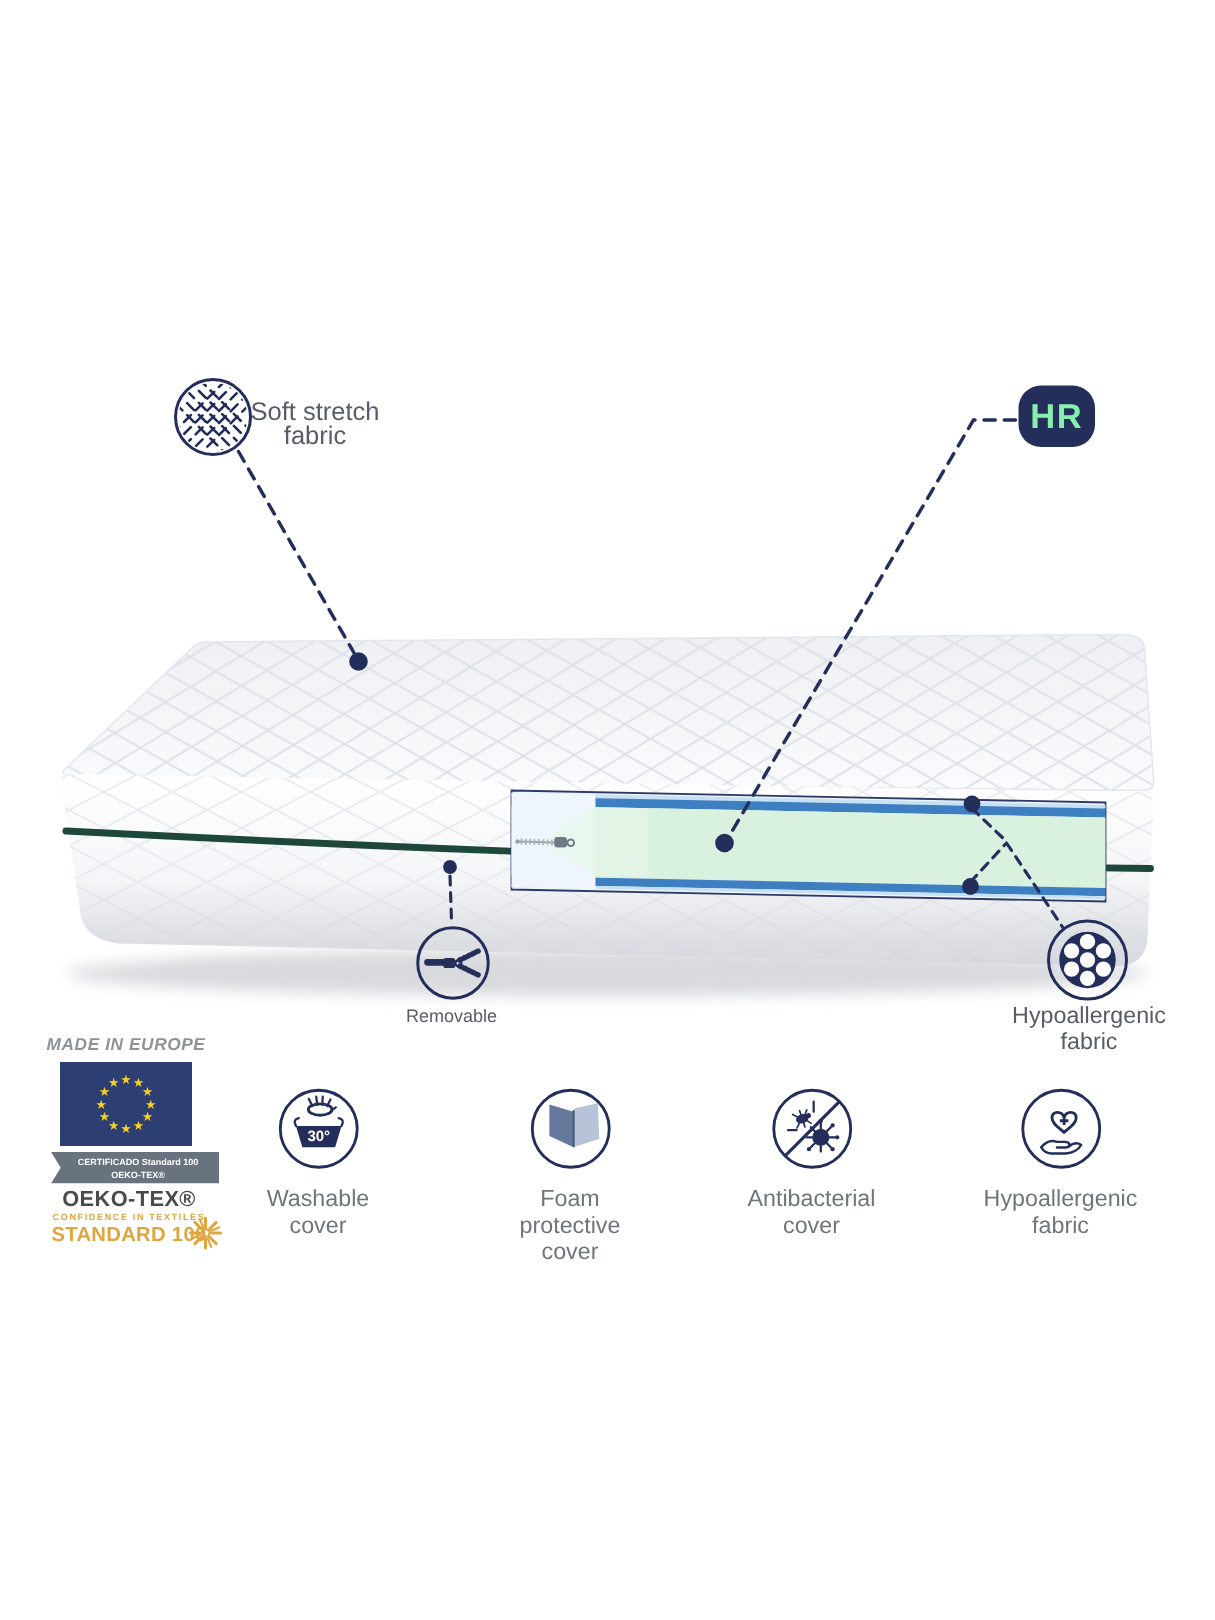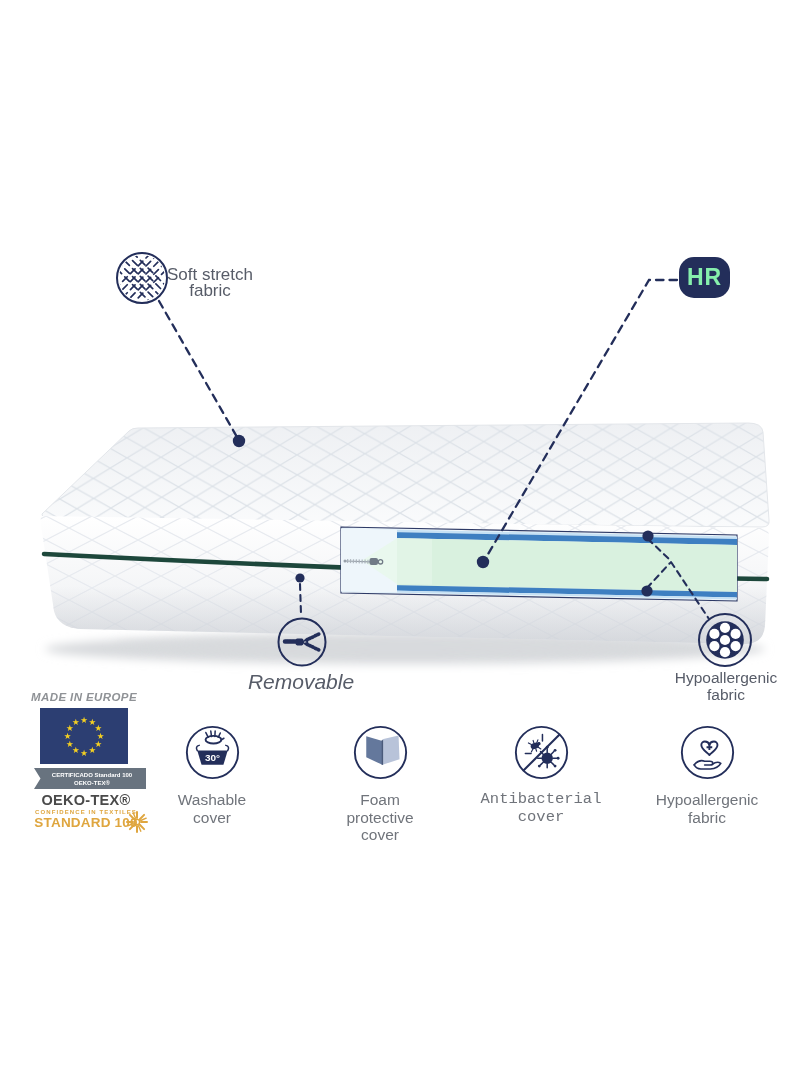--- a/index.html
+++ b/index.html
@@ -15,29 +15,29 @@
   .dot{fill:var(--navy);}
   .qt{stroke:var(--quilt-top);fill:none;}
   .qs{stroke:var(--quilt-side);fill:none;}
   .icon-stroke{stroke:var(--navy);stroke-width:2;fill:none;}
   .thin{stroke:var(--navy);fill:none;stroke-linecap:round;}
 
   .abs{position:absolute;}
   .callout-label{position:absolute;text-align:center;color:var(--label-gray);}
   #soft-label{left:151px;top:267px;width:118px;font-size:17px;line-height:15.5px;}
   #foam-label{left:622px;top:307px;width:170px;font-size:16px;line-height:19px;}
-  #removable-label{left:236px;top:670px;width:130px;font-size:21px;font-style:italic;}
+  #removable-label{left:236px;top:670px;width:130px;font-size:12px;}
   #fiber-label{left:650px;top:669px;width:152px;font-size:15.5px;line-height:17px;}
 
   .hr-badge{position:absolute;left:679px;top:257px;width:51px;height:41px;
     background:var(--navy);border-radius:15px;color:#86efac;font-weight:bold;font-size:23px;
     display:flex;align-items:center;justify-content:center;letter-spacing:1px;}
 
   .feature{position:absolute;top:724px;width:132px;display:flex;flex-direction:column;align-items:center;}
-  #feat-washable{left:146px;} #feat-inner{left:314px;} #feat-anti{left:475px;font-family:Liberation Mono, monospace;} #feat-fabric{left:641px;}
+  #feat-washable{left:146px;} #feat-inner{left:314px;} #feat-anti{left:475px;} #feat-fabric{left:641px;}
   .feature svg{width:57px;height:57px;display:block;}
   .flabel{margin-top:10px;text-align:center;font-size:15.5px;line-height:17.5px;color:var(--feature-gray);}
 
   #made-label{position:absolute;left:30px;top:691px;width:108px;text-align:center;
     font-size:11.5px;letter-spacing:.4px;font-weight:600;color:var(--made-gray);font-style:italic;}
   #flag{position:absolute;left:40px;top:708px;}
   #ribbon{position:absolute;left:33px;top:768px;}
   #oeko{position:absolute;left:30px;top:792px;width:112px;text-align:center;}
   .oeko-brand{font-size:14.5px;font-weight:bold;color:var(--oeko-dark);letter-spacing:.3px;}
   .oeko-sub{font-size:6px;color:var(--gold);letter-spacing:1.1px;font-weight:bold;margin-top:1px;}

